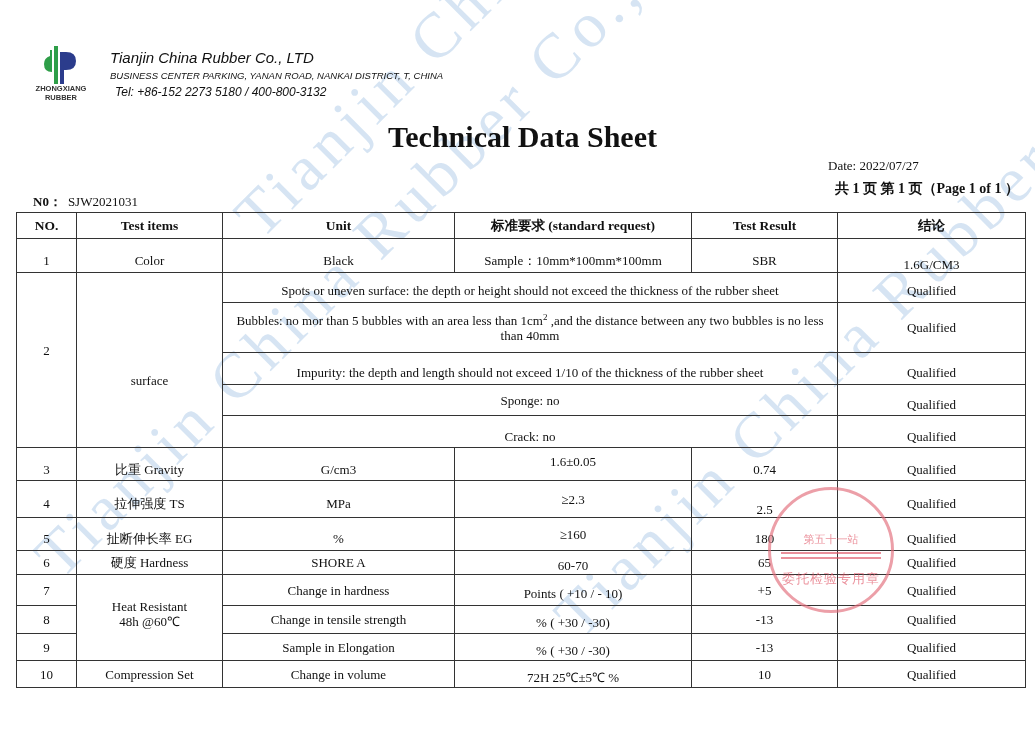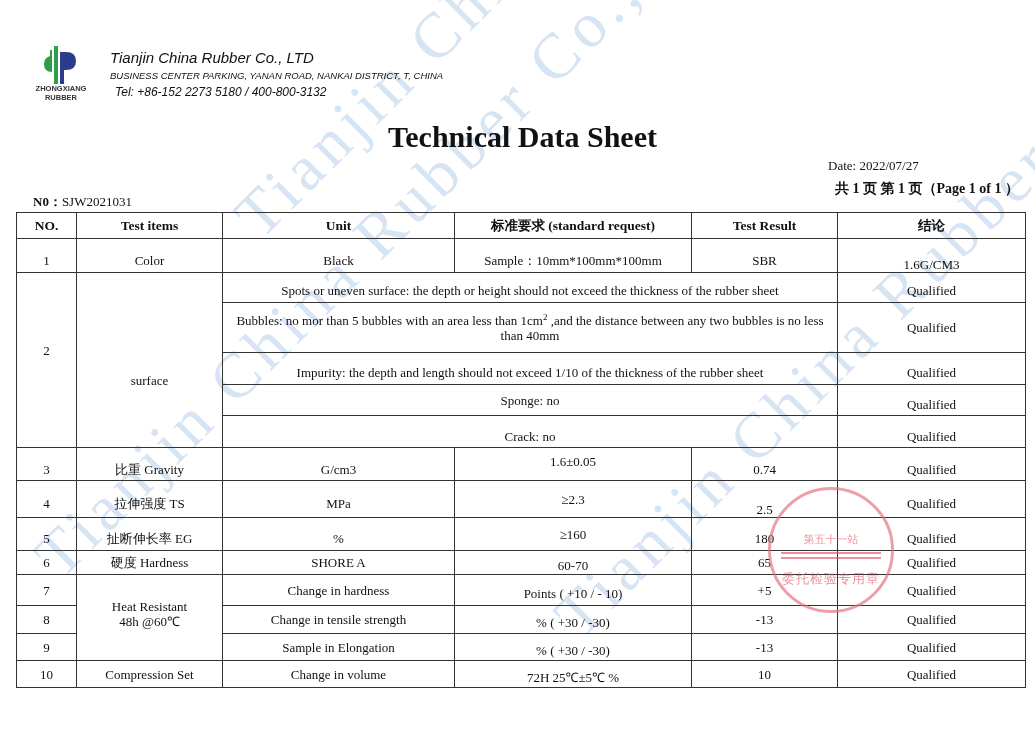--- a/index.html
+++ b/index.html
@@ -6,21 +6,21 @@
   body { width:1035px; height:735px; position:relative; overflow:hidden; font-family:"Liberation Serif", serif; color:#111; }
   .wm { position:absolute; color:#c9dcef; font-family:"Liberation Serif", serif; font-size:64px; white-space:nowrap; transform-origin:left top; pointer-events:none; opacity:0.75; letter-spacing:6px; }
   .logo { position:absolute; left:30px; top:44px; width:62px; height:60px; }
   .logo-text { position:absolute; left:30px; top:84px; width:62px; text-align:center; font-family:"Liberation Sans", sans-serif; font-size:7.5px; font-weight:bold; color:#333; line-height:9px; }
   .co-name { position:absolute; left:110px; top:49px; font-family:"Liberation Sans", sans-serif; font-style:italic; font-size:15px; color:#111; }
   .co-addr { position:absolute; left:110px; top:70px; font-family:"Liberation Sans", sans-serif; font-style:italic; font-size:9.5px; color:#111; }
   .co-tel { position:absolute; left:115px; top:85px; font-family:"Liberation Sans", sans-serif; font-style:italic; font-size:12px; color:#111; }
   .title { position:absolute; left:0; width:1045px; top:120px; text-align:center; font-size:30px; font-weight:bold; }
   .date { position:absolute; left:828px; top:158px; font-size:13px; }
   .docno { position:absolute; left:33px; top:193px; font-size:13px; }
-  .docno b { font-weight:bold; }
+  .docno b { font-weight:bold; margin-right:6px; }
   .pageinfo { position:absolute; right:16px; top:180px; font-size:14px; font-weight:bold; }
   table.sheet { position:absolute; left:16px; top:212px; width:1009px; border-collapse:collapse; table-layout:fixed; font-size:13px; }
   table.sheet td, table.sheet th { border:1px solid #333; text-align:center; vertical-align:middle; padding:0 4px; line-height:15px; }
   table.sheet th { font-weight:bold; font-size:13.5px; height:25px; }
   .sup { font-size:9px; vertical-align:super; line-height:0; }
   .stamp { position:absolute; left:768px; top:487px; width:120px; height:120px; border:3px solid #e26c7a; border-radius:50%; opacity:0.65; pointer-events:none; }
   .stamp .inner { position:absolute; left:0; right:0; text-align:center; color:#e05566; font-family:"DejaVu Sans", sans-serif; }
   .stamp .l1 { top:18px; font-size:12px; letter-spacing:1px; }
   .stamp .l2 { top:42px; font-size:11px; }
   .stamp .bar { position:absolute; left:10px; right:10px; height:2px; background:#e05566; }

